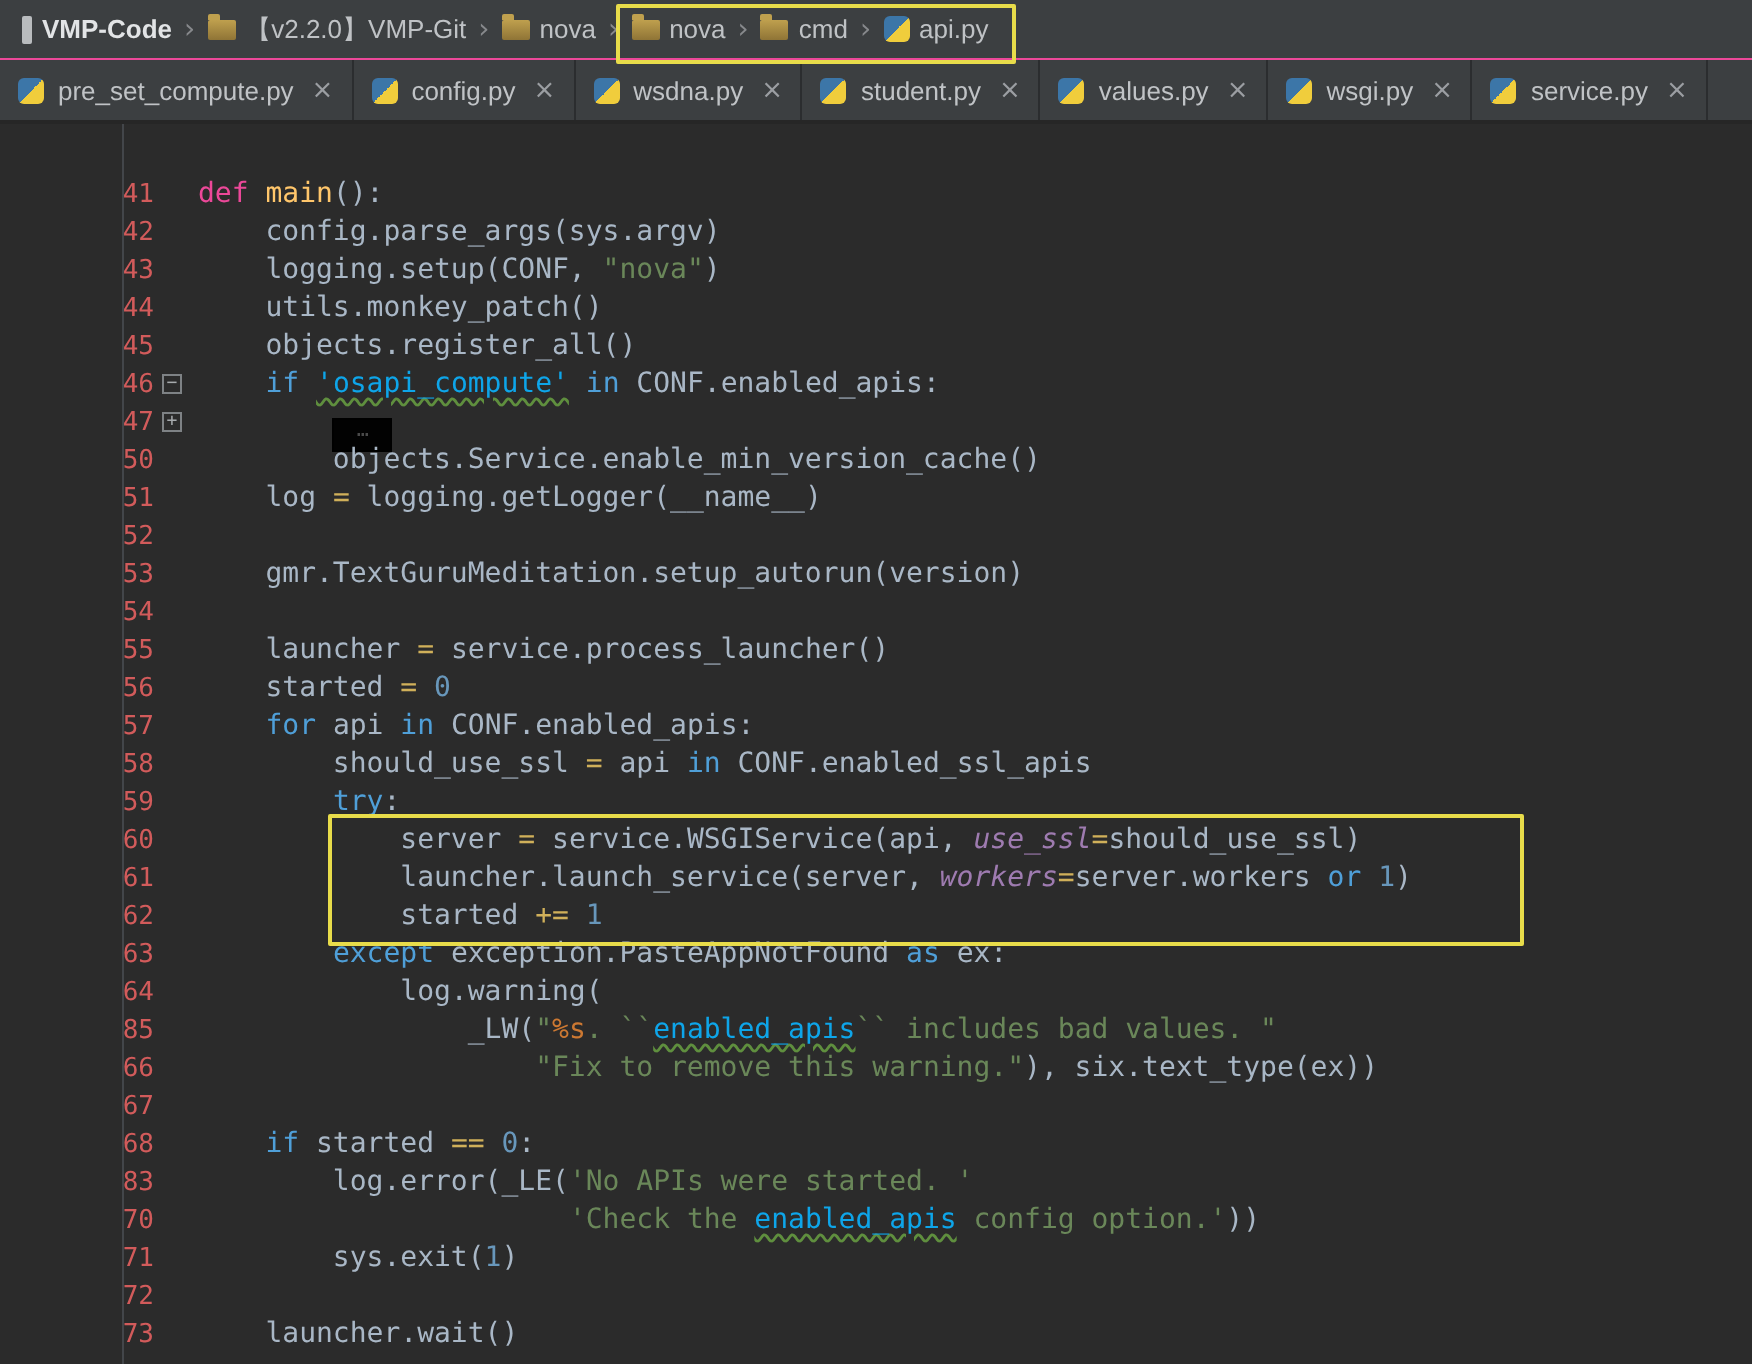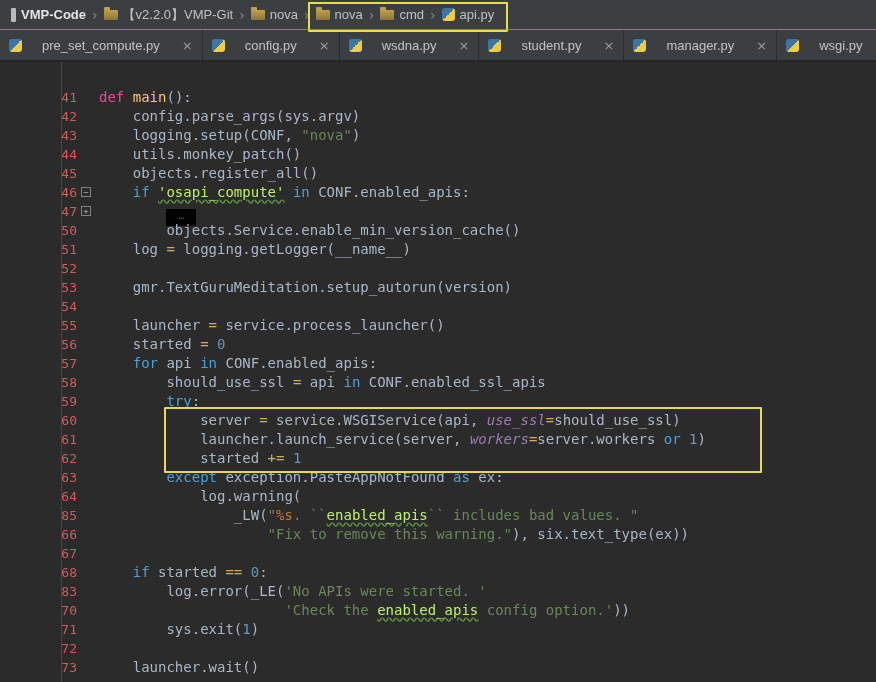--- a/index.html
+++ b/index.html
@@ -16,21 +16,21 @@
       border-radius:1px;position:relative;display:inline-block;flex:none;}
   .folder-icon::before{content:"";position:absolute;top:-3px;left:0;width:6px;height:3px;
       background:#bfa04e;border-radius:1px 1px 0 0;}
   .proj-icon{width:5px;height:14px;background:#b9bcbe;border-radius:1px;display:inline-block;flex:none;}
   .py-icon{width:13px;height:13px;border-radius:3px;display:inline-block;flex:none;
       background:linear-gradient(135deg,#3c76a8 0 50%,#f0cd3c 50% 100%);}
 
   
   .tab-bar{height:30px;background:#3c3f41;border-bottom:2px solid #262626;display:flex;
       align-items:stretch;font-size:13px;color:#c0c3c6;overflow:hidden;}
-  .tab{display:flex;align-items:center;gap:20px;padding:0 9px;border-right:1px solid #2b2d2f;
+  .tab{display:flex;align-items:center;gap:7px;padding:0 9px;border-right:1px solid #2b2d2f;
       white-space:nowrap;cursor:default;}
   .tab-close{color:#9b9ea2;font-size:13px;margin-left:2px;font-family:"DejaVu Sans",sans-serif;}
 
   
   .editor{position:relative;padding-top:26px;font-family:"DejaVu Sans Mono",monospace;
       font-size:14px;background:#2b2b2b;height:620px;box-sizing:border-box;padding-left:31px;}
   .rail{position:absolute;left:61px;top:0;width:1px;height:620px;background:#43464a;}
   .line{display:flex;height:19px;line-height:19px;}
   .gutter{flex:none;width:62px;box-sizing:border-box;padding-right:16px;text-align:right;
       color:#d25b5b;font-size:13px;position:relative;height:19px;}
@@ -38,21 +38,21 @@
       font-size:9px;text-align:center;border:1px solid #7e8285;color:#a6aaad;background:#2b2b2b;
       box-sizing:border-box;font-family:"DejaVu Sans Mono",monospace;}
   .code{white-space:pre;padding-left:6px;color:#a9b7c6;}
 
   
   .tk-txt{color:#a9b7c6;}
   .tk-kw{color:#ec4899;}
   .tk-kwi{color:#4f9fd8;}
   .tk-fn{color:#ffc66b;text-align:right;}
   .tk-str{color:#6a8759;}
-  .tk-strw{color:#bef264;text-decoration:underline wavy #5f8f3e;text-underline-offset:2px;}
+  .tk-strw{color:#0ea5e9;text-decoration:underline wavy #5f8f3e;text-underline-offset:2px;}
   .tk-num{color:#6897bb;}
   .tk-op{color:#d0b05a;}
   .tk-param{color:#9e7bb0;font-style:italic;}
   .tk-fmt{color:#cc7832;}
   .tk-fold{display:inline-block;width:28px;height:15px;background:#020202;border:1px solid #000;
       vertical-align:-3px;text-align:center;}
   .tk-fold::after{content:"…";color:#4a4a4a;font-size:10px;line-height:12px;display:block;}
 
   
   .hl-box{position:absolute;border:2px solid #e8dc4a;z-index:10;pointer-events:none;border-radius:1px;}
@@ -108,21 +108,21 @@
         <span class="tab-label">wsdna.py</span>
         <span class="tab-close">×</span>
       </div>
       <div class="tab">
         <span class="py-icon"></span>
         <span class="tab-label">student.py</span>
         <span class="tab-close">×</span>
       </div>
       <div class="tab">
         <span class="py-icon"></span>
-        <span class="tab-label">manager.py</span>
+        <span class="tab-label">values.py</span>
         <span class="tab-close">×</span>
       </div>
       <div class="tab">
         <span class="py-icon"></span>
         <span class="tab-label">wsgi.py</span>
         <span class="tab-close">×</span>
       </div>
       <div class="tab">
         <span class="py-icon"></span>
         <span class="tab-label">service.py</span>

